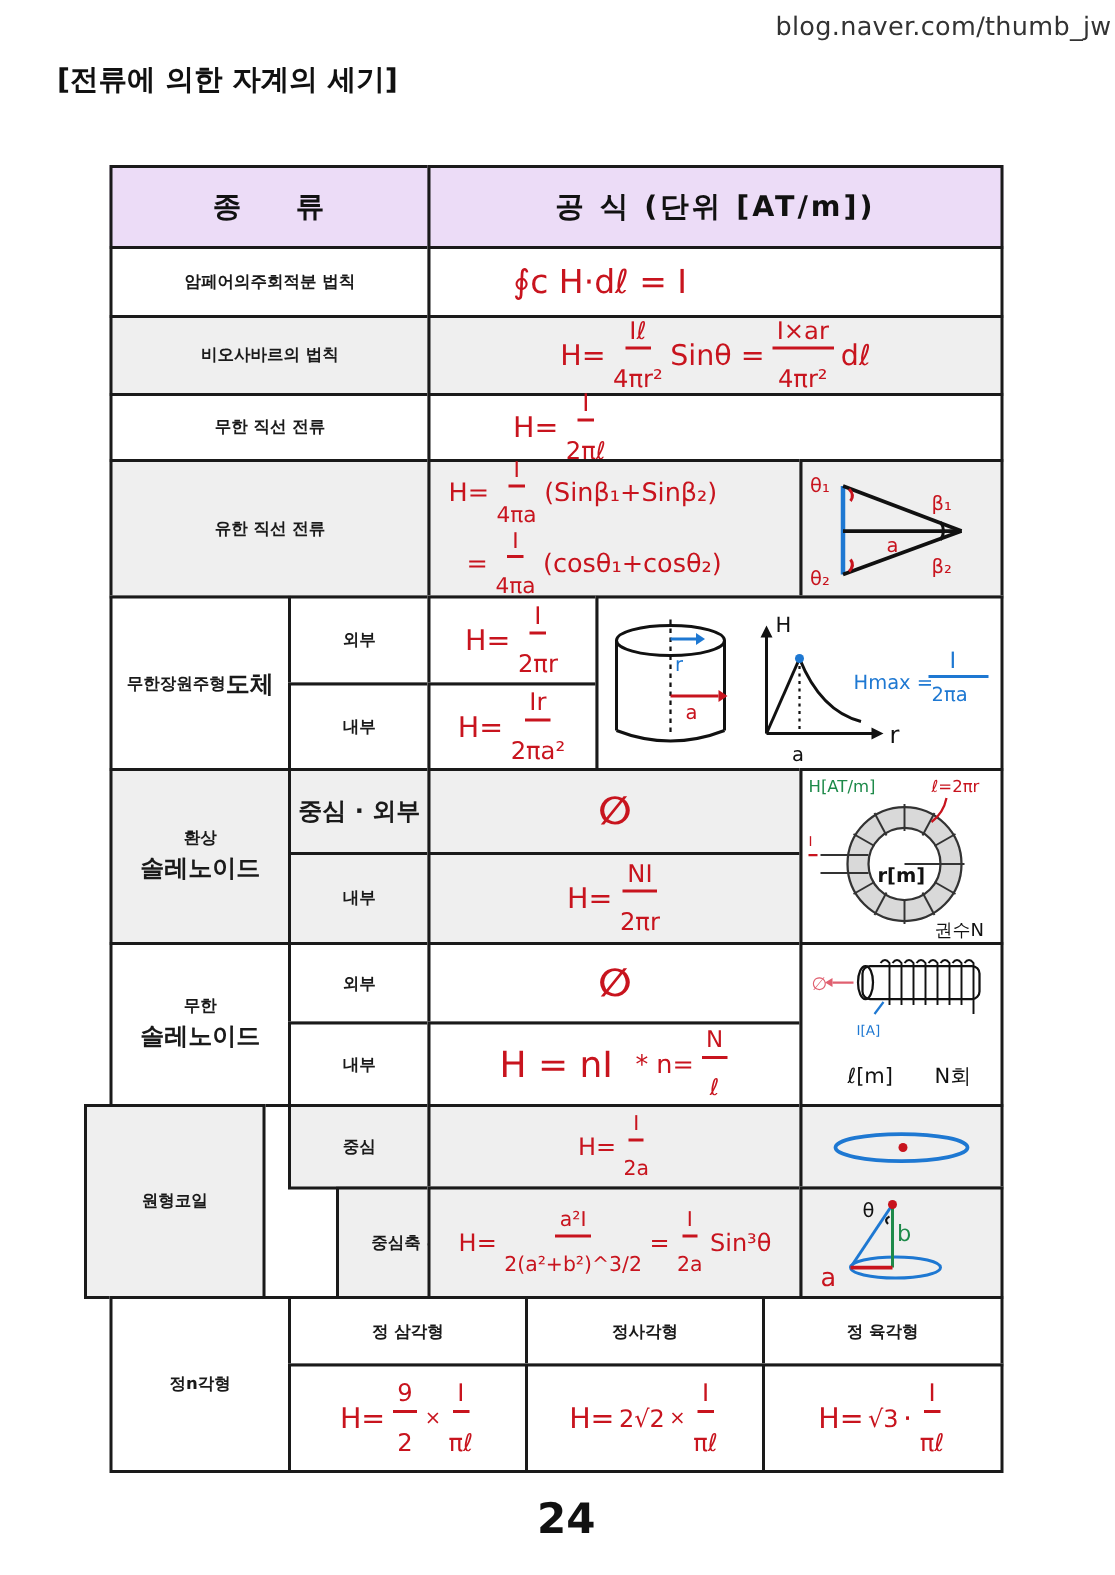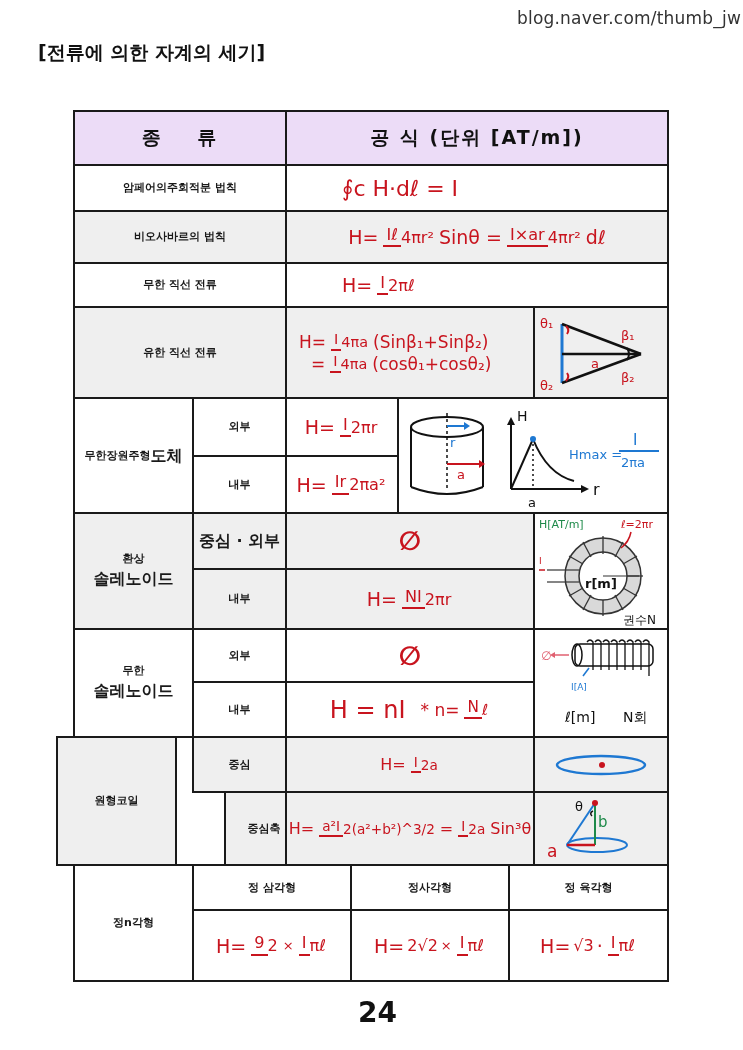--- a/index.html
+++ b/index.html
@@ -9,23 +9,23 @@
   .page-num{position:absolute;left:358px;top:996px;font-size:28px;font-weight:bold;color:#111;}
   .cell{position:absolute;box-sizing:border-box;border:2px solid #1a1a1a;display:flex;align-items:center;justify-content:center;text-align:center;}
   .gray{background:#efefef;}
   .white{background:#fff;}
   .head{background:#ecdcf7;}
   .label{font-size:11px;font-weight:bold;color:#1a1a1a;line-height:1.45;}
   .label.small{font-size:16px;}
   .hd{font-size:19px;font-weight:bold;letter-spacing:2px;}
   .f{color:#c8141e;font-family:"DejaVu Sans",sans-serif;font-size:19px;display:inline-flex;align-items:center;gap:3px;white-space:nowrap;}
   .f.big{font-size:24px;}
-  .frac{display:inline-flex;flex-direction:row;align-items:center;line-height:1;margin:0 2px;}
+  .frac{display:inline-flex;flex-direction:column;align-items:center;line-height:1;margin:0 2px;}
   .frac .num{padding:0 3px 2px;border-bottom:2px solid #c8141e;font-size:0.85em;}
-  .frac .den{padding-top:2px;font-size:0.85em;}
+  .frac .den{padding-top:12px;font-size:0.85em;}
   .null{color:#c8141e;font-size:26px;font-weight:bold;}
   svg text{font-family:"DejaVu Sans",sans-serif;}
 </style>
 </head>
 <body>
 
 <div class="watermark">blog.naver.com/thumb_jw</div>
 <div class="doc-title">[전류에 의한 자계의 세기]</div>
 
 <div class="cell head" style="left:73px;top:110px;width:214px;height:56px;">

